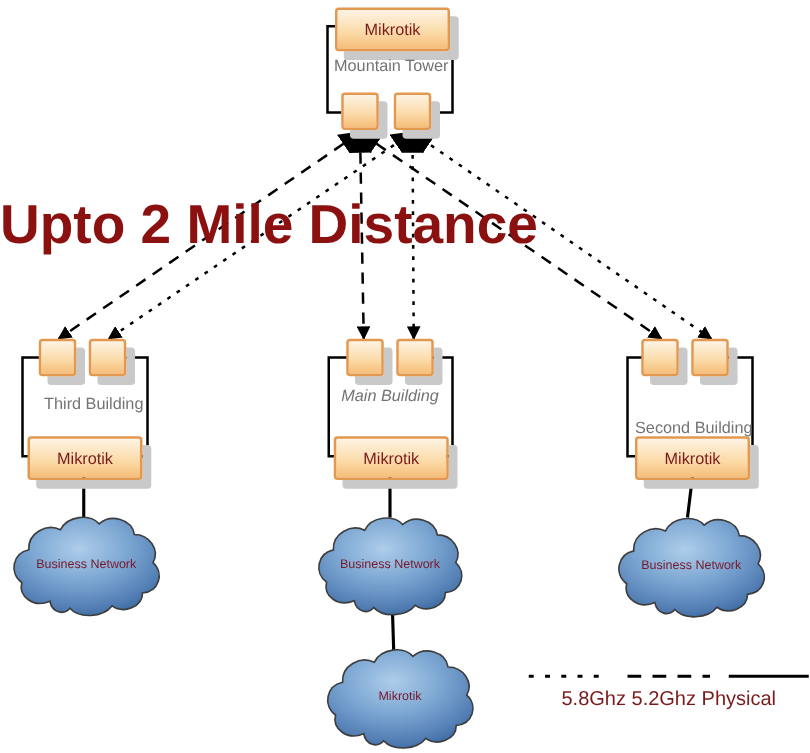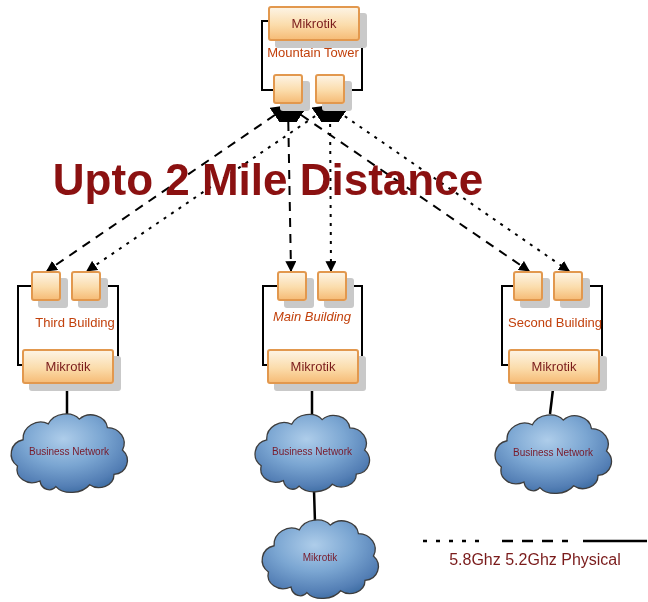--- a/index.html
+++ b/index.html
@@ -12,26 +12,26 @@
     position:absolute;box-sizing:border-box;z-index:2;
     border:2px solid #e2984e;border-radius:3px;
     background:linear-gradient(180deg,#fdf3e3 0%,#fbdcab 55%,#f6bd79 100%);
     box-shadow:7px 7px 0 #c9c9c9;
     display:flex;align-items:center;justify-content:center;
     color:#7a1b1b;font-size:13px;white-space:nowrap;
   }
   .device{width:92px;height:35px;}
   .antenna{width:30px;height:30px;}
   .label{
-    position:absolute;z-index:2;color:#c2410c;font-size:13px;
+    position:absolute;z-index:2;color:#737373;font-size:13px;
     text-align:center;white-space:nowrap;
   }
   .title{
     position:absolute;left:0;top:156px;width:536px;z-index:3;
-    text-align:center;color:#8b1111;font-size:44px;font-weight:bold;
+    text-align:left;color:#8b1111;font-size:44px;font-weight:bold;
     letter-spacing:0px;line-height:48px;
   }
   .cloud{position:absolute;z-index:2;}
   .cloud svg{position:absolute;left:0;top:0;}
   .cloud-label{
     position:absolute;left:0;top:0;right:0;bottom:0;z-index:3;
     display:flex;align-items:center;justify-content:center;
     color:#78192a;font-size:10px;white-space:nowrap;
   }
   .legend-caption{
@@ -106,21 +106,21 @@
 
   <div class="node antenna" style="left:277px;top:271px;"></div>
   <div class="node antenna" style="left:317px;top:271px;"></div>
   <div class="label" style="left:242px;top:309px;width:140px;font-style:italic;">Main Building</div>
   <div class="node device" style="left:267px;top:349px;">
     <span>Mikrotik</span>
   </div>
 
   <div class="node antenna" style="left:513px;top:271px;"></div>
   <div class="node antenna" style="left:553px;top:271px;"></div>
-  <div class="label" style="left:485px;top:315px;width:140px;">Second Building</div>
+  <div class="label" style="left:485px;top:334px;width:140px;">Second Building</div>
   <div class="node device" style="left:508px;top:349px;">
     <span>Mikrotik</span>
   </div>
 
   <div class="cloud" style="left:6px;top:406px;width:126px;height:90px;">
     <svg width="126" height="90" viewBox="0 0 130 96">
       <path d="M34,80 C20,86 7,76 10,64 C-1,56 2,39 16,36 C15,22 31,13 43,19 C49,7 68,5 76,14 C86,5 104,10 106,23 C119,23 128,36 122,47 C132,56 127,72 113,73 C113,85 97,91 87,84 C79,94 59,95 51,86 C46,92 36,90 34,80 Z" fill="url(#cloudGrad)" stroke="#3d3d3d" stroke-width="1.4"></path>
     </svg>
     <div class="cloud-label">Business Network</div>
   </div>

